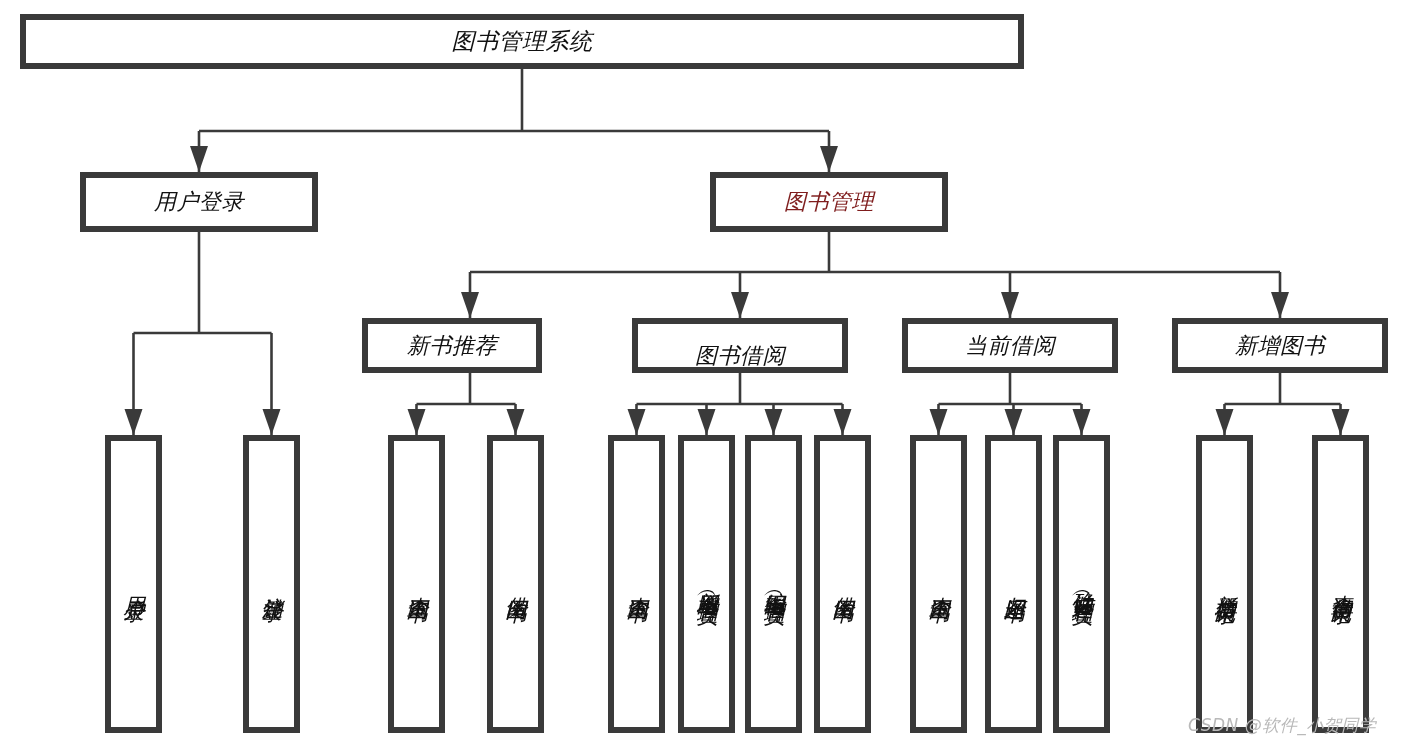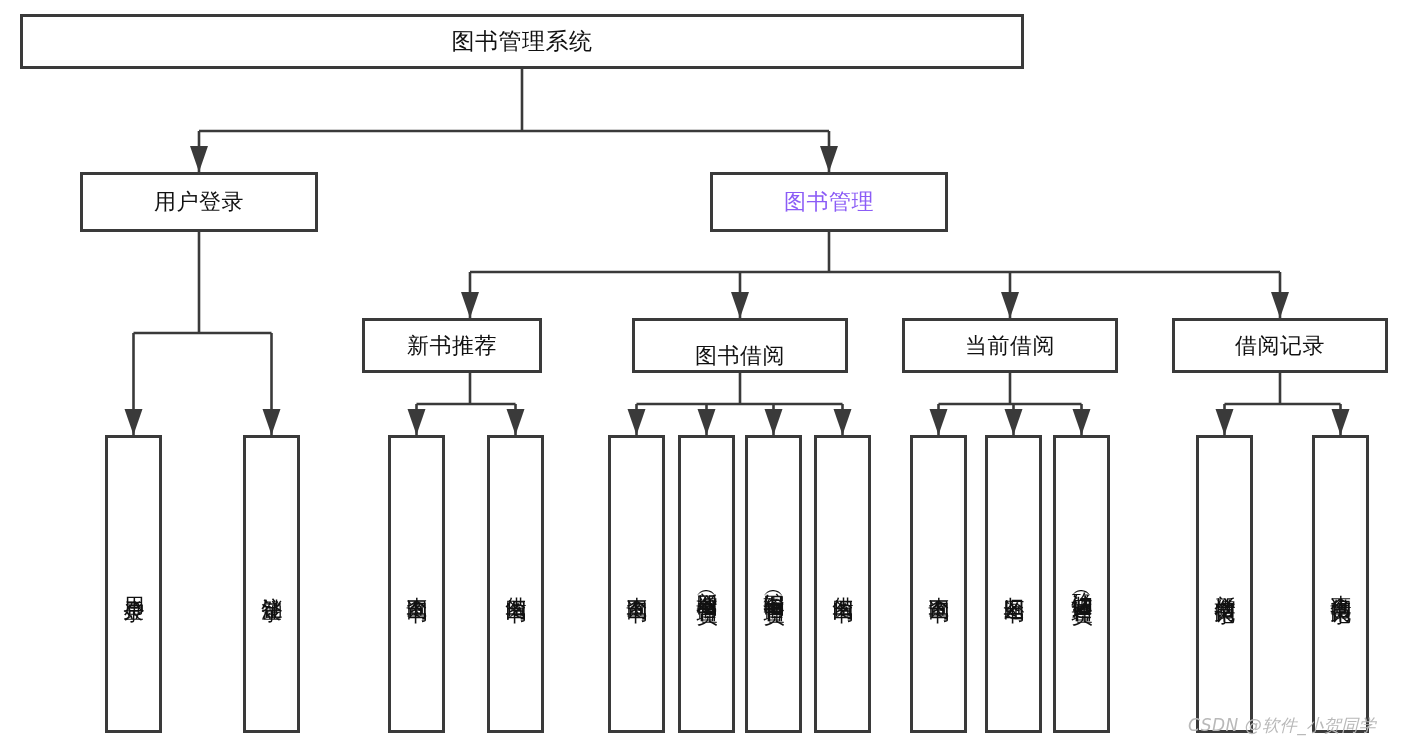--- a/index.html
+++ b/index.html
@@ -28,25 +28,26 @@
     top: 0;
     width: 1405px;
     height: 747px;
     display: block;
   }
   
   .node-box {
     position: absolute;
     box-sizing: border-box;
     background: #ffffff;
-    border: 3px solid #000000;
+    border: 6px solid #000000;
     display: flex;
     align-items: center;
     justify-content: center;
     overflow: hidden;
+    font-style: italic;
   }
   .node-label {
     color: #111111;
     font-size: 22px;
     line-height: 1.18;
     letter-spacing: 0.5px;
     white-space: nowrap;
     text-align: center;
   }
   .node-box.vertical .node-label {
@@ -130,33 +131,33 @@
       </g>
   </svg>
   <div id="node-layer">
       <div class="node-box root" style="left: 20px; top: 14px; width: 1004px; height: 55px; border-color: rgb(58, 58, 58); background: rgb(255, 255, 255);">
         <div class="node-label" style="color: rgb(17, 17, 17);">图书管理系统</div>
       </div>
       <div class="node-box" style="left: 80px; top: 172px; width: 238px; height: 60px; border-color: rgb(58, 58, 58); background: rgb(255, 255, 255);">
         <div class="node-label" style="color: rgb(17, 17, 17);">用户登录</div>
       </div>
       <div class="node-box" style="left: 710px; top: 172px; width: 238px; height: 60px; border-color: rgb(58, 58, 58); background: rgb(255, 255, 255);">
-        <div class="node-label" style="color: #8b5cf6;">图书管理</div>
+        <div class="node-label" style="color: #7f1d1d;">图书管理</div>
       </div>
       <div class="node-box" style="left: 362px; top: 318px; width: 180px; height: 55px; border-color: rgb(58, 58, 58); background: rgb(255, 255, 255);">
         <div class="node-label" style="color: rgb(17, 17, 17);">新书推荐</div>
       </div>
       <div class="node-box" style="left: 632px; top: 318px; width: 216px; height: 55px; border-color: rgb(58, 58, 58); background: rgb(255, 255, 255);">
         <div class="node-label" style="color: rgb(17, 17, 17); margin-top: 21px;">图书借阅</div>
       </div>
       <div class="node-box" style="left: 902px; top: 318px; width: 216px; height: 55px; border-color: rgb(58, 58, 58); background: rgb(255, 255, 255);">
         <div class="node-label" style="color: rgb(17, 17, 17);">当前借阅</div>
       </div>
       <div class="node-box" style="left: 1172px; top: 318px; width: 216px; height: 55px; border-color: rgb(58, 58, 58); background: rgb(255, 255, 255);">
-        <div class="node-label" style="color: rgb(17, 17, 17);">借阅记录</div>
+        <div class="node-label" style="color: rgb(17, 17, 17);">新增图书</div>
       </div>
       <div class="node-box vertical" style="left: 105px; top: 435px; width: 57px; height: 298px; border-color: rgb(58, 58, 58); background: rgb(255, 255, 255);">
         <div class="node-label" style="color: rgb(17, 17, 17);">用户登录</div>
       </div>
       <div class="node-box vertical" style="left: 243px; top: 435px; width: 57px; height: 298px; border-color: rgb(58, 58, 58); background: rgb(255, 255, 255);">
         <div class="node-label" style="color: rgb(17, 17, 17);">注销登录</div>
       </div>
       <div class="node-box vertical" style="left: 388px; top: 435px; width: 57px; height: 298px; border-color: rgb(58, 58, 58); background: rgb(255, 255, 255);">
         <div class="node-label" style="color: rgb(17, 17, 17);">查询图书</div>
       </div>

